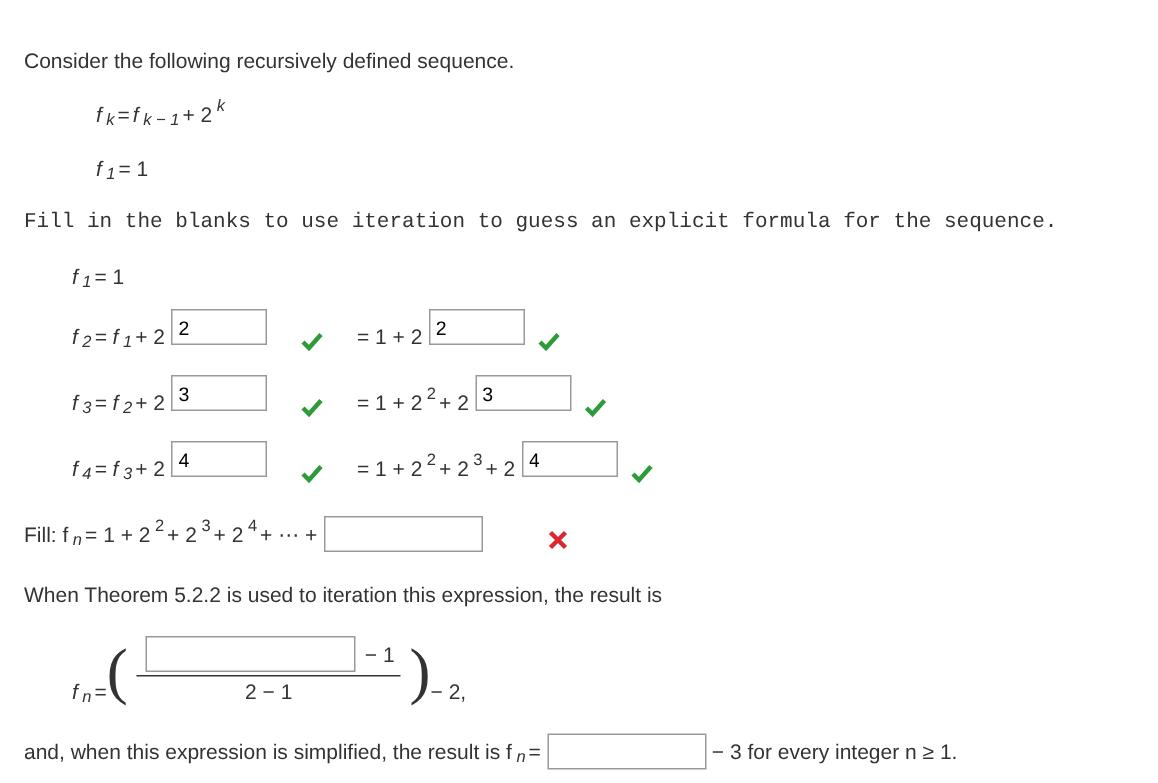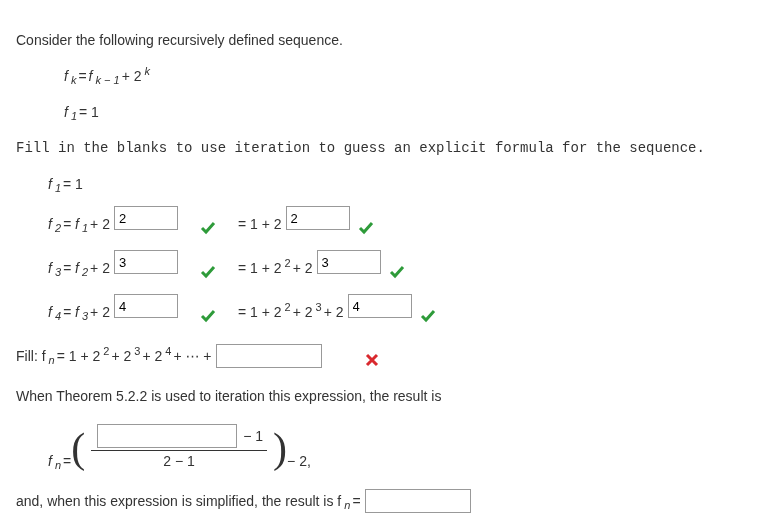--- a/index.html
+++ b/index.html
@@ -239,14 +239,15 @@
   <span class="bigparen">)</span>
   <span> − 2,</span>
 </div>
 
 <div class="row" style="margin-top:20px;">
   <span class="eqblock">
     <span>and, when this expression is simplified, the result is f</span>
       <span class="sub" style="font-style:italic">n</span>
     <span> = </span>
     <input class="field w-md" value="" style="">
+    <span> − 3 for every integer n ≥ 1.</span>
   </span>
 </div>
 
 </body></html>

